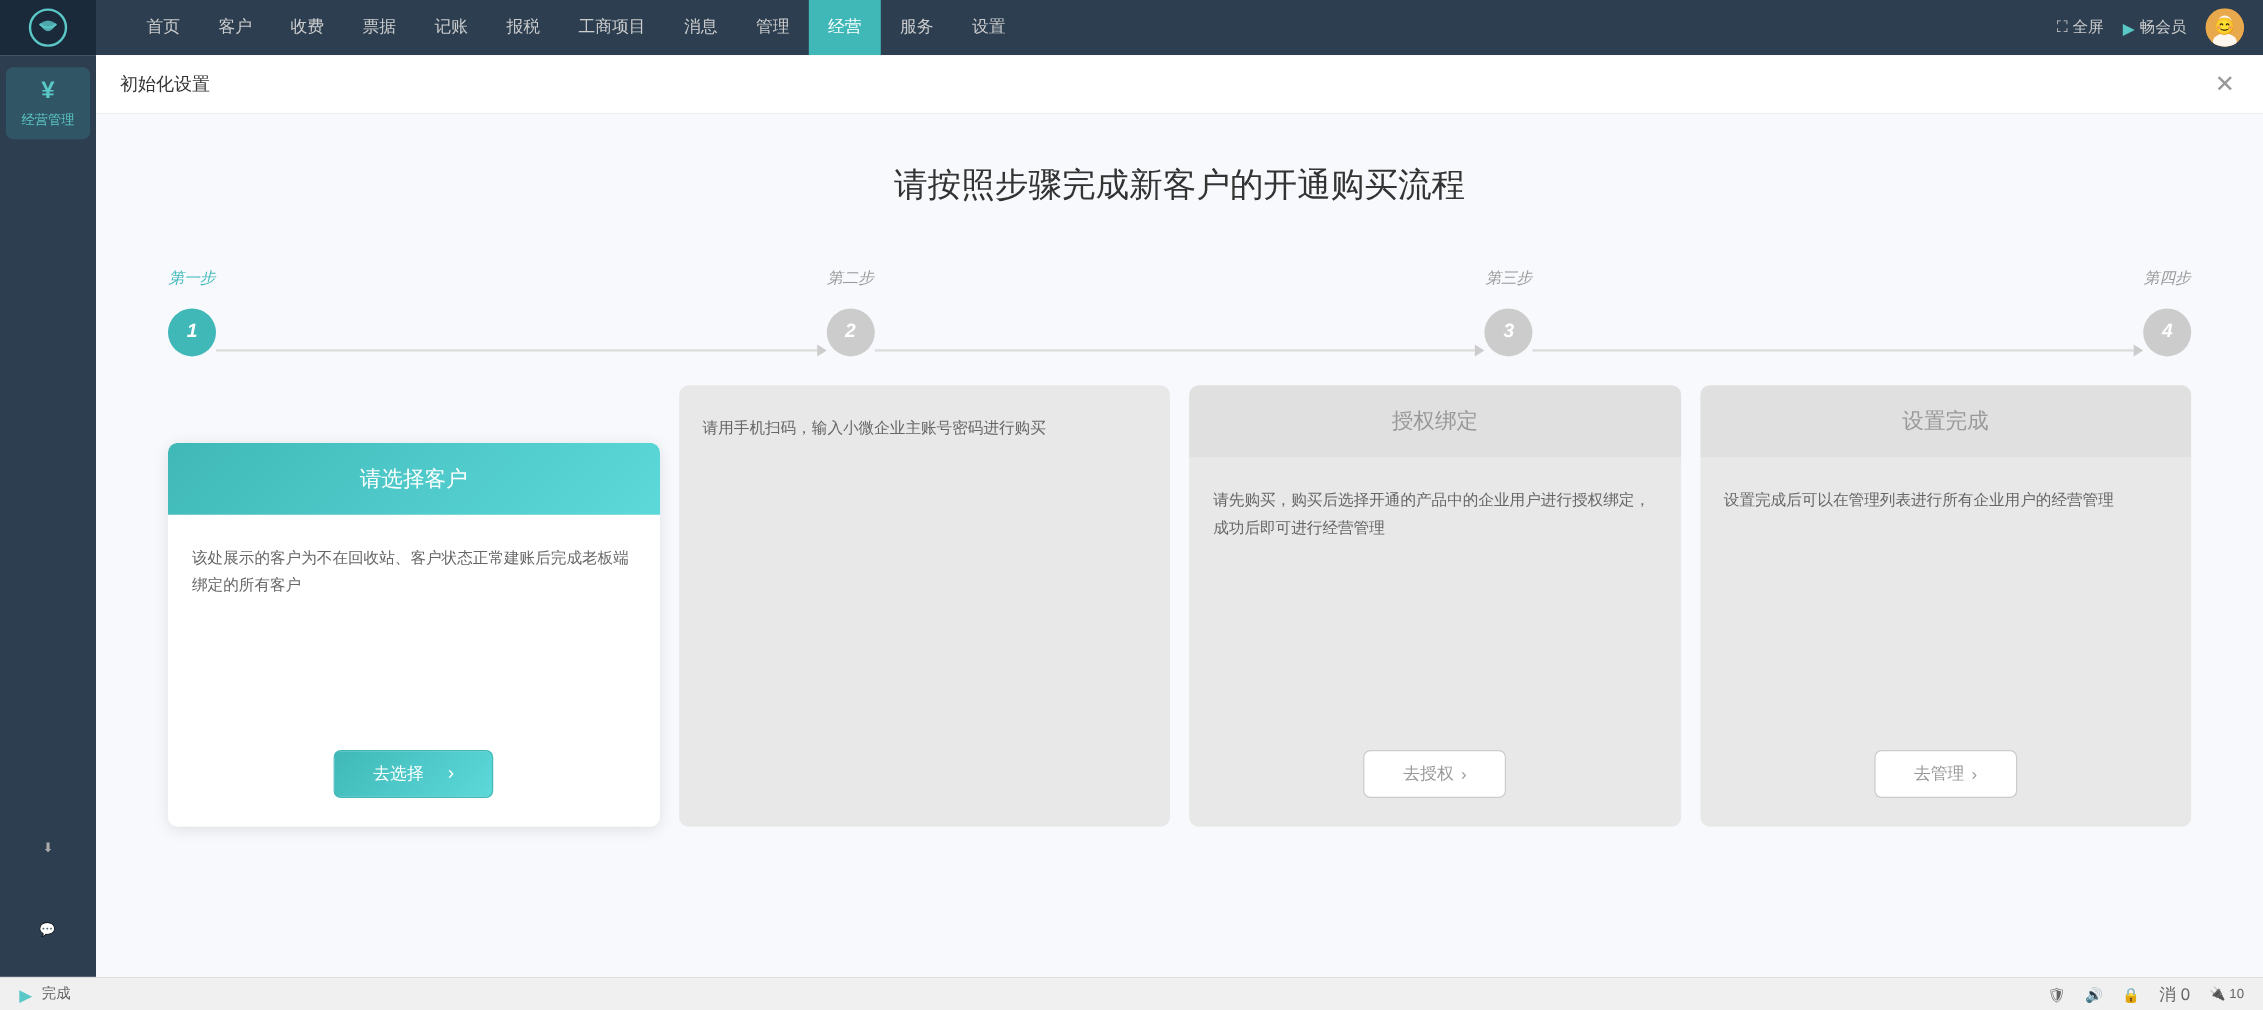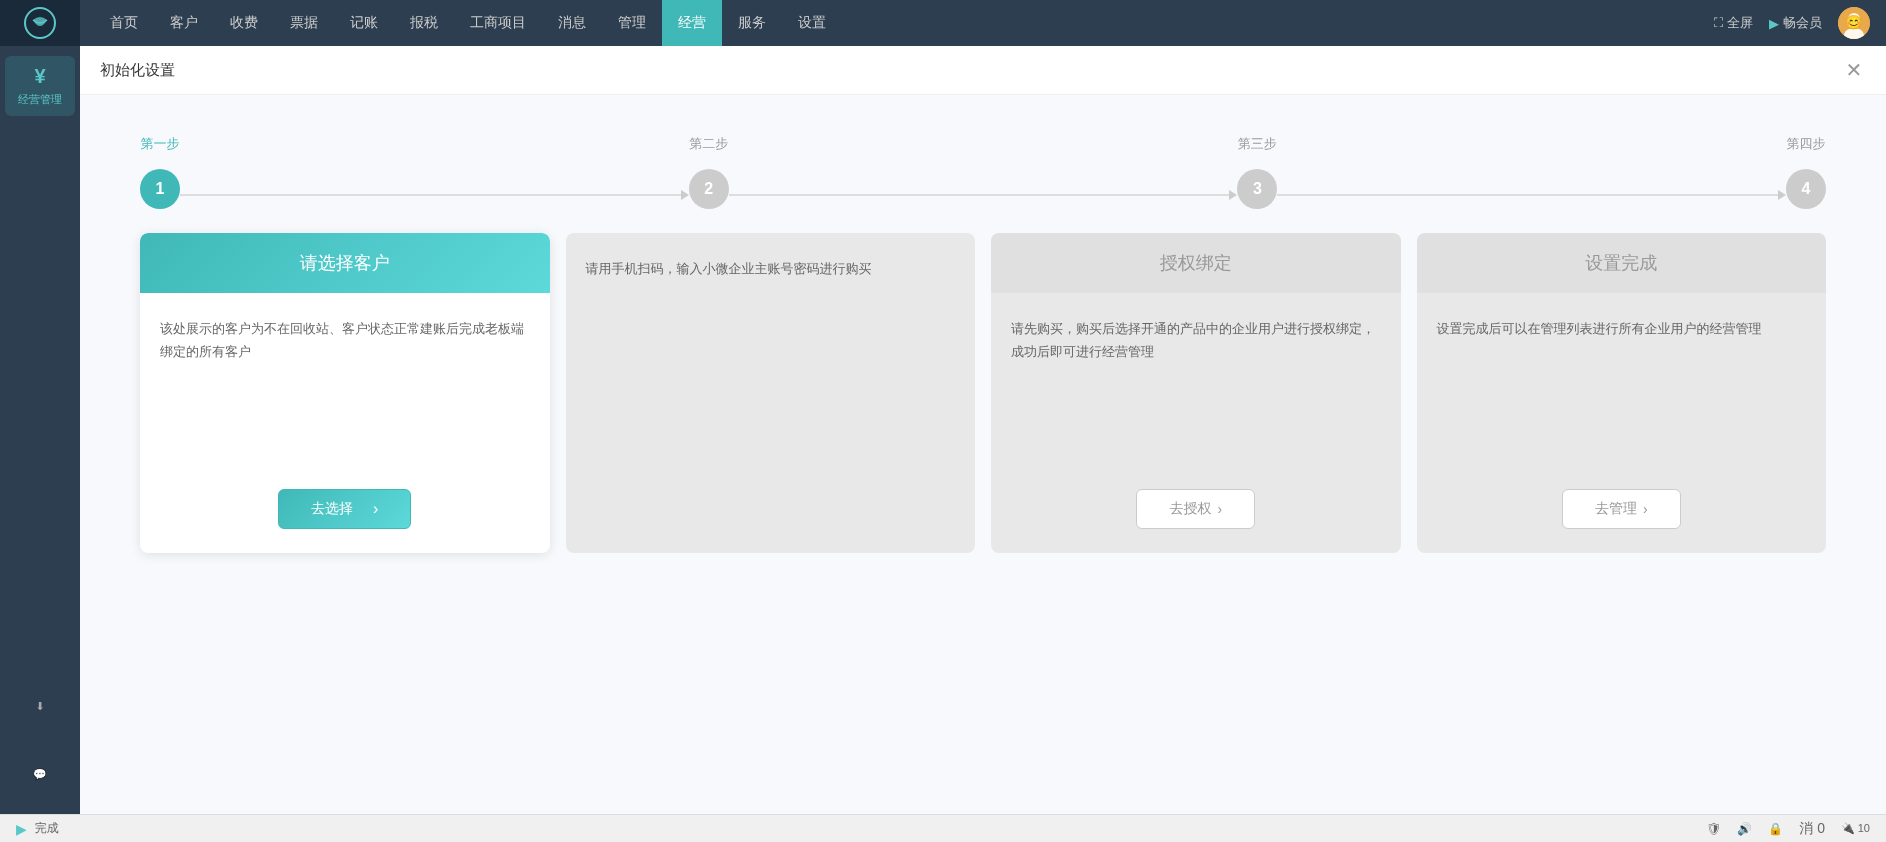--- a/index.html
+++ b/index.html
@@ -31,21 +31,21 @@
       align-items: center;
       justify-content: center;
       color: #5bc8c8;
       font-size: 16px;
     }
     .nav-items {
       display: flex;
       align-items: center;
       flex: 1;
       height: 100%;
-      padding-left: 14px;
+      padding-left: 26px;
     }
     .nav-item {
       color: #ccc;
       font-size: 14px;
       padding: 0 16px;
       height: 100%;
       display: flex;
       align-items: center;
       cursor: pointer;
       white-space: nowrap;
@@ -198,20 +198,21 @@
       border-radius: 8px;
       background: #e8e8e8;
       display: flex;
       flex-direction: column;
       min-height: 320px;
       overflow: hidden;
     }
     .step-card.active {
       background: #fff;
       box-shadow: 0 2px 12px rgba(0,0,0,0.1);
+      margin-top: 48px;
     }
     .card-header {
       padding: 18px;
       text-align: center;
       font-size: 18px;
       font-weight: 500;
       color: #999;
       background: #e0e0e0;
       border-radius: 8px 8px 0 0;
     }
@@ -262,22 +263,23 @@
       color: #666;
       gap: 12px;
     }
     .status-bar-left { display: flex; align-items: center; gap: 8px; }
     .status-bar-right { margin-left: auto; display: flex; align-items: center; gap: 16px; }
     .play-icon { color: #5bc8c8; font-size: 14px; }
 
     
     .steps-container {
       display: flex;
-      align-items: center;
+      align-items: flex-end;
       margin-bottom: 24px;
+      font-style: italic;
     }
     .step-item {
       display: flex;
       flex-direction: column;
       align-items: center;
       gap: 6px;
     }
     .step-connector {
       display: flex;
       align-items: center;
@@ -361,20 +363,21 @@
   </div>
 
   <div class="content-area">
 
     <div class="content-header">
       <span class="content-title">初始化设置</span>
       <div class="close-btn">✕</div>
     </div>
 
     <div class="wizard-content">
+      <div class="wizard-title">请按照步骤完成新客户的开通购买流程</div>
 
       <div class="steps-container">
 
         <div class="step-item">
           <span class="step-label active">第一步</span>
           <div class="step-circle active">1</div>
         </div>
         <div class="step-connector">
           <div class="connector-line"></div>
           <div class="connector-arrow"></div>

